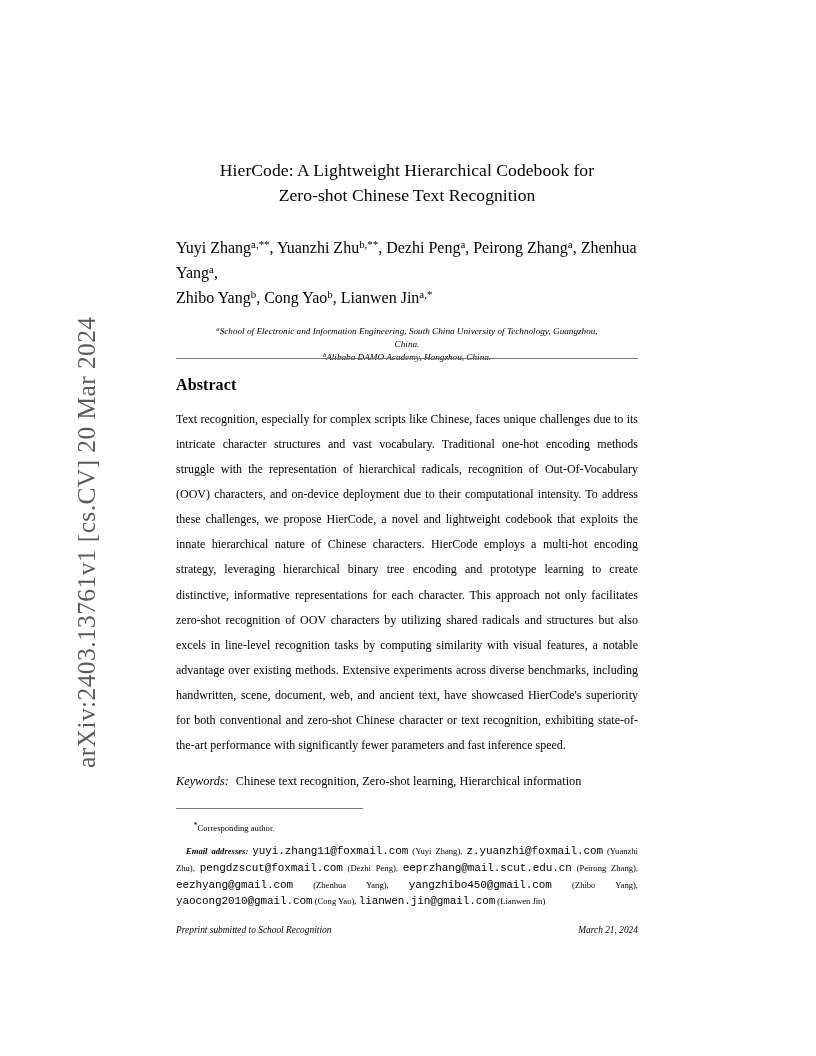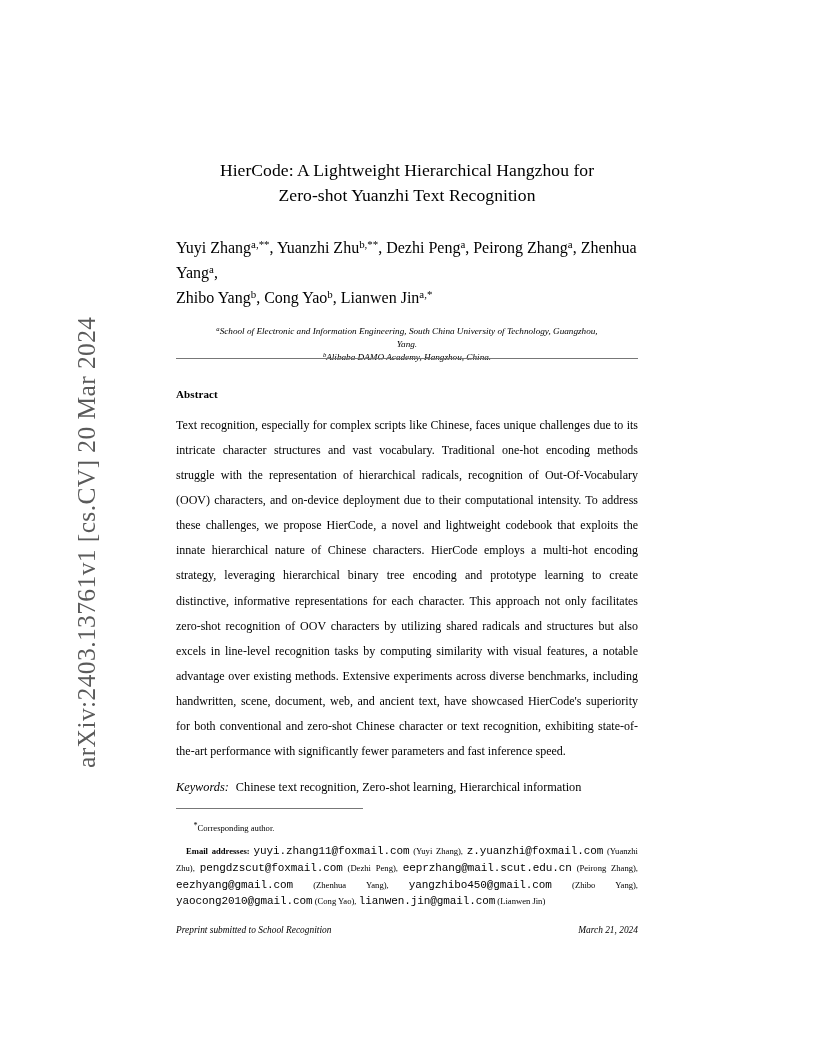--- a/index.html
+++ b/index.html
@@ -95,22 +95,22 @@
     border-top: 1px solid #777777;
   }
 
   .abstract-block {
     position: absolute;
     left: 0;
     top: 372px;
     width: 462px;
   }
   .abstract-heading {
-    margin: 16px 0 13px 0;
-    font-size: 11px;
+    margin: 4px 0 13px 0;
+    font-size: 16px;
     font-weight: bold;
     letter-spacing: 0.1px;
   }
   .abstract-body {
     margin: 0;
     font-size: 12px;
     line-height: 2.09;
     text-align: justify;
     text-justify: inter-word;
     hyphens: none;
@@ -152,21 +152,21 @@
   .footnote-line sup {
     font-size: 0.95em;
     vertical-align: 0.35em;
     line-height: 0;
   }
   .footnote-emails {
     margin: 1px 0 0 0;
     text-indent: 10px;
     text-align: justify;
   }
-  .fn-em-label { font-weight: bold; }
+  .fn-em-label { font-style: italic; font-weight: bold; }
   .mono {
     font-family: "Liberation Mono", "DejaVu Sans Mono", monospace;
     font-size: 11px;
     letter-spacing: -0.1px;
   }
 
   
   .footer {
     position: absolute;
     left: 0;
@@ -181,29 +181,29 @@
 </head>
 <body>
 
 <div class="arxiv-stamp">
   <div class="arxiv-stamp-text">arXiv:2403.13761v1  [cs.CV]  20 Mar 2024</div>
 </div>
 
 <div class="page">
 
   <h1 class="title">
-    <span>HierCode: A Lightweight Hierarchical Hangzhou for</span><br>
-    <span>Zero-shot Yuanzhi Text Recognition</span>
+    <span>HierCode: A Lightweight Hierarchical Codebook for</span><br>
+    <span>Zero-shot Chinese Text Recognition</span>
   </h1>
 
   <div class="authors"><span><span><span>Yuyi Zhang</span><sup>a,**</sup>, </span><span><span>Yuanzhi Zhu</span><sup>b,**</sup>, </span><span><span>Dezhi Peng</span><sup>a</sup>, </span><span><span>Peirong Zhang</span><sup>a</sup>, </span><span><span>Zhenhua Yang</span><sup>a</sup>, </span></span><br><span><span><span>Zhibo Yang</span><sup>b</sup>, </span><span><span>Cong Yao</span><sup>b</sup>, </span><span><span>Lianwen Jin</span><sup>a,*</sup></span></span></div>
 
   <div class="affiliations">
       <span class="affil-line"><sup>a</sup><span>School of Electronic and Information Engineering, South China University of Technology, Guangzhou,</span></span>
-      <span class="affil-line"><span>Yang.</span></span>
+      <span class="affil-line"><span>China.</span></span>
       <span class="affil-line"><sup>b</sup><span>Alibaba DAMO Academy, Hangzhou, China.</span></span>
     </div>
 
   <div class="rule-abstract"></div>
 
   <div class="abstract-block">
     <div class="abstract-heading">Abstract</div>
     <p class="abstract-body">Text recognition, especially for complex scripts like Chinese, faces unique challenges due to its intricate character structures and vast vocabulary. Traditional one-hot encoding methods struggle with the representation of hierarchical radicals, recognition of Out-Of-Vocabulary (OOV) characters, and on-device deployment due to their computational intensity. To address these challenges, we propose HierCode, a novel and lightweight codebook that exploits the innate hierarchical nature of Chinese characters. HierCode employs a multi-hot encoding strategy, leveraging hierarchical binary tree encoding and prototype learning to create distinctive, informative representations for each character. This approach not only facilitates zero-shot recognition of OOV characters by utilizing shared radicals and structures but also excels in line-level recognition tasks by computing similarity with visual features, a notable advantage over existing methods. Extensive experiments across diverse benchmarks, including handwritten, scene, document, web, and ancient text, have showcased HierCode's superiority for both conventional and zero-shot Chinese character or text recognition, exhibiting state-of-the-art performance with significantly fewer parameters and fast inference speed.</p>
     <p class="keywords">
       <span class="kw-label">Keywords:</span><span class="kw-gap"></span><span>Chinese text recognition, Zero-shot learning, Hierarchical information</span>

